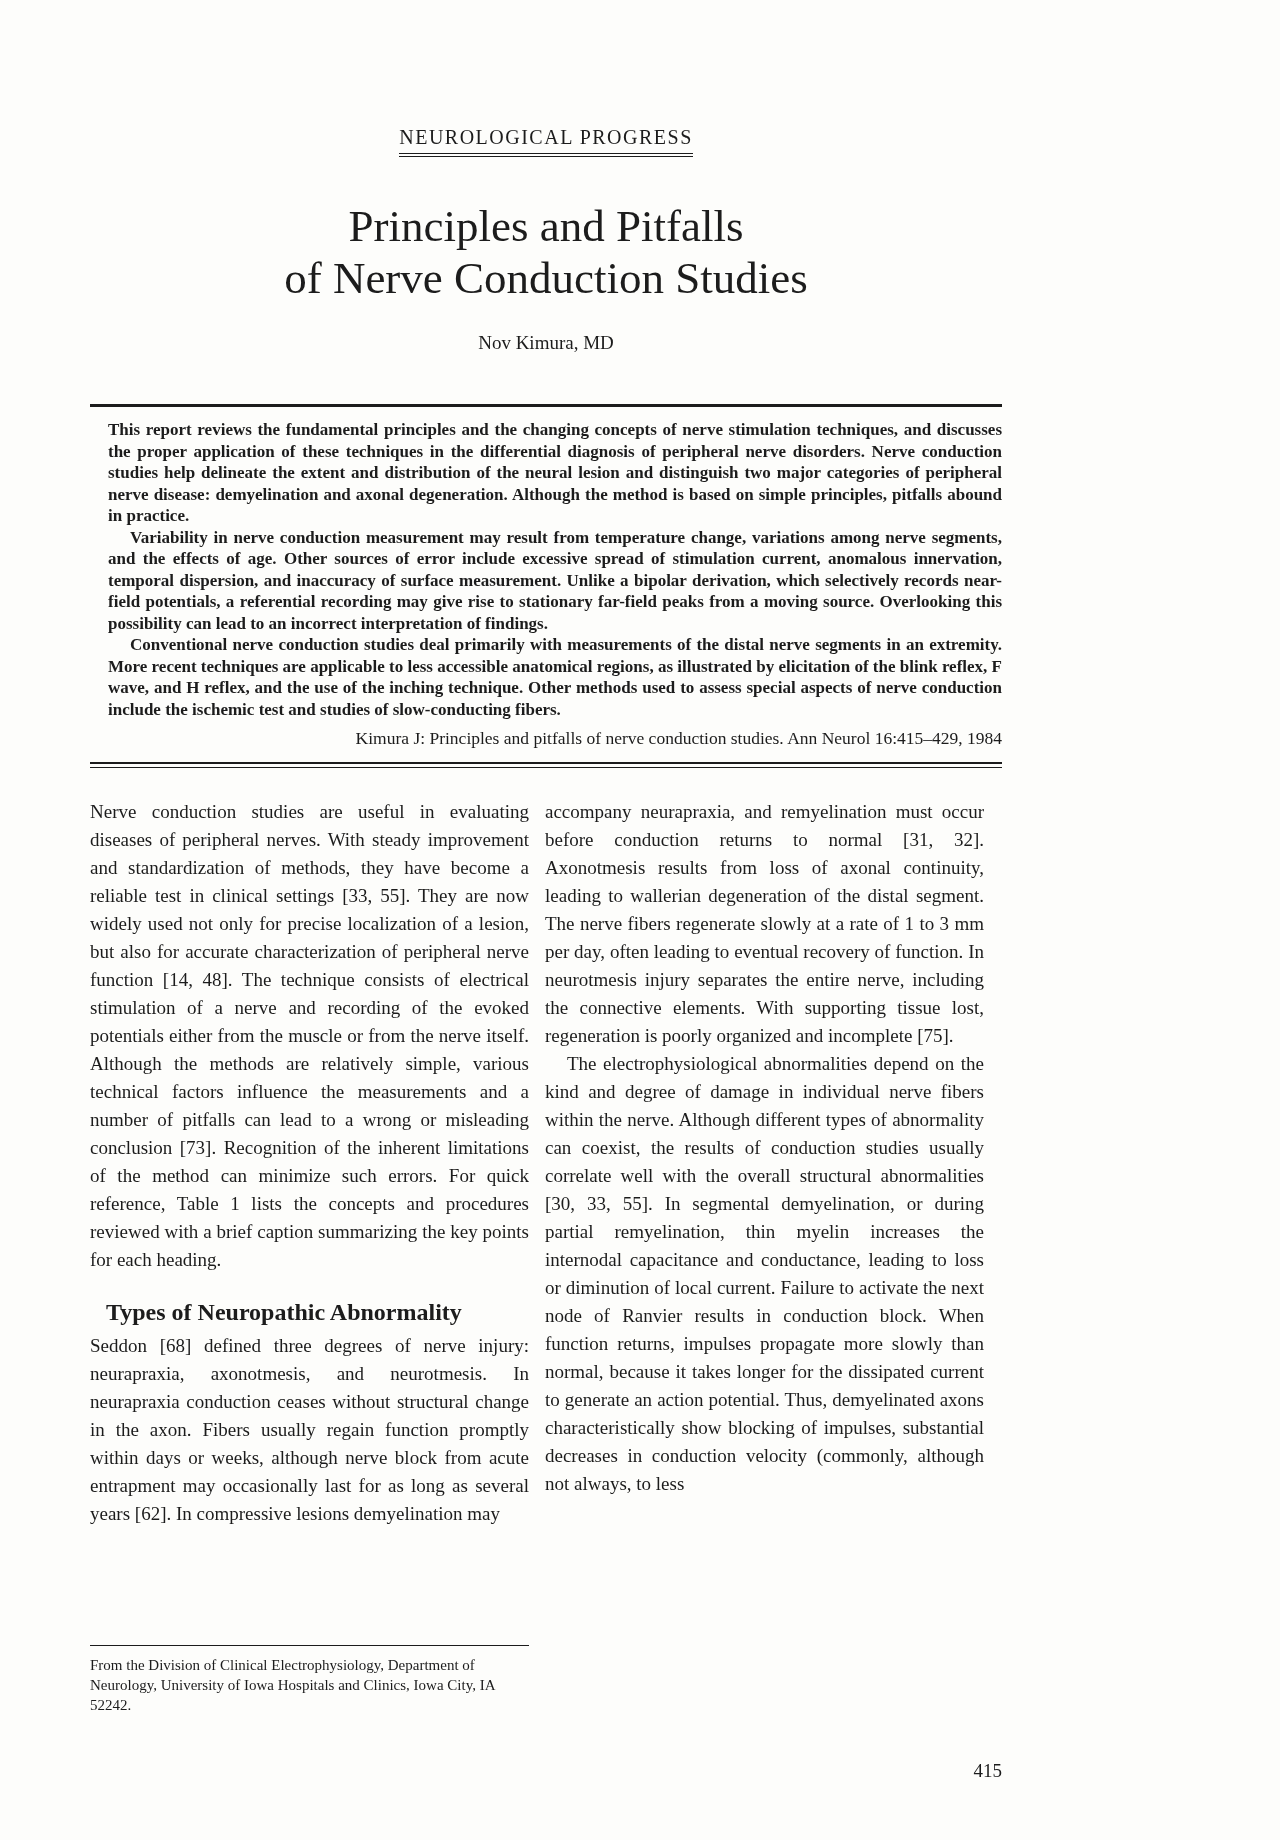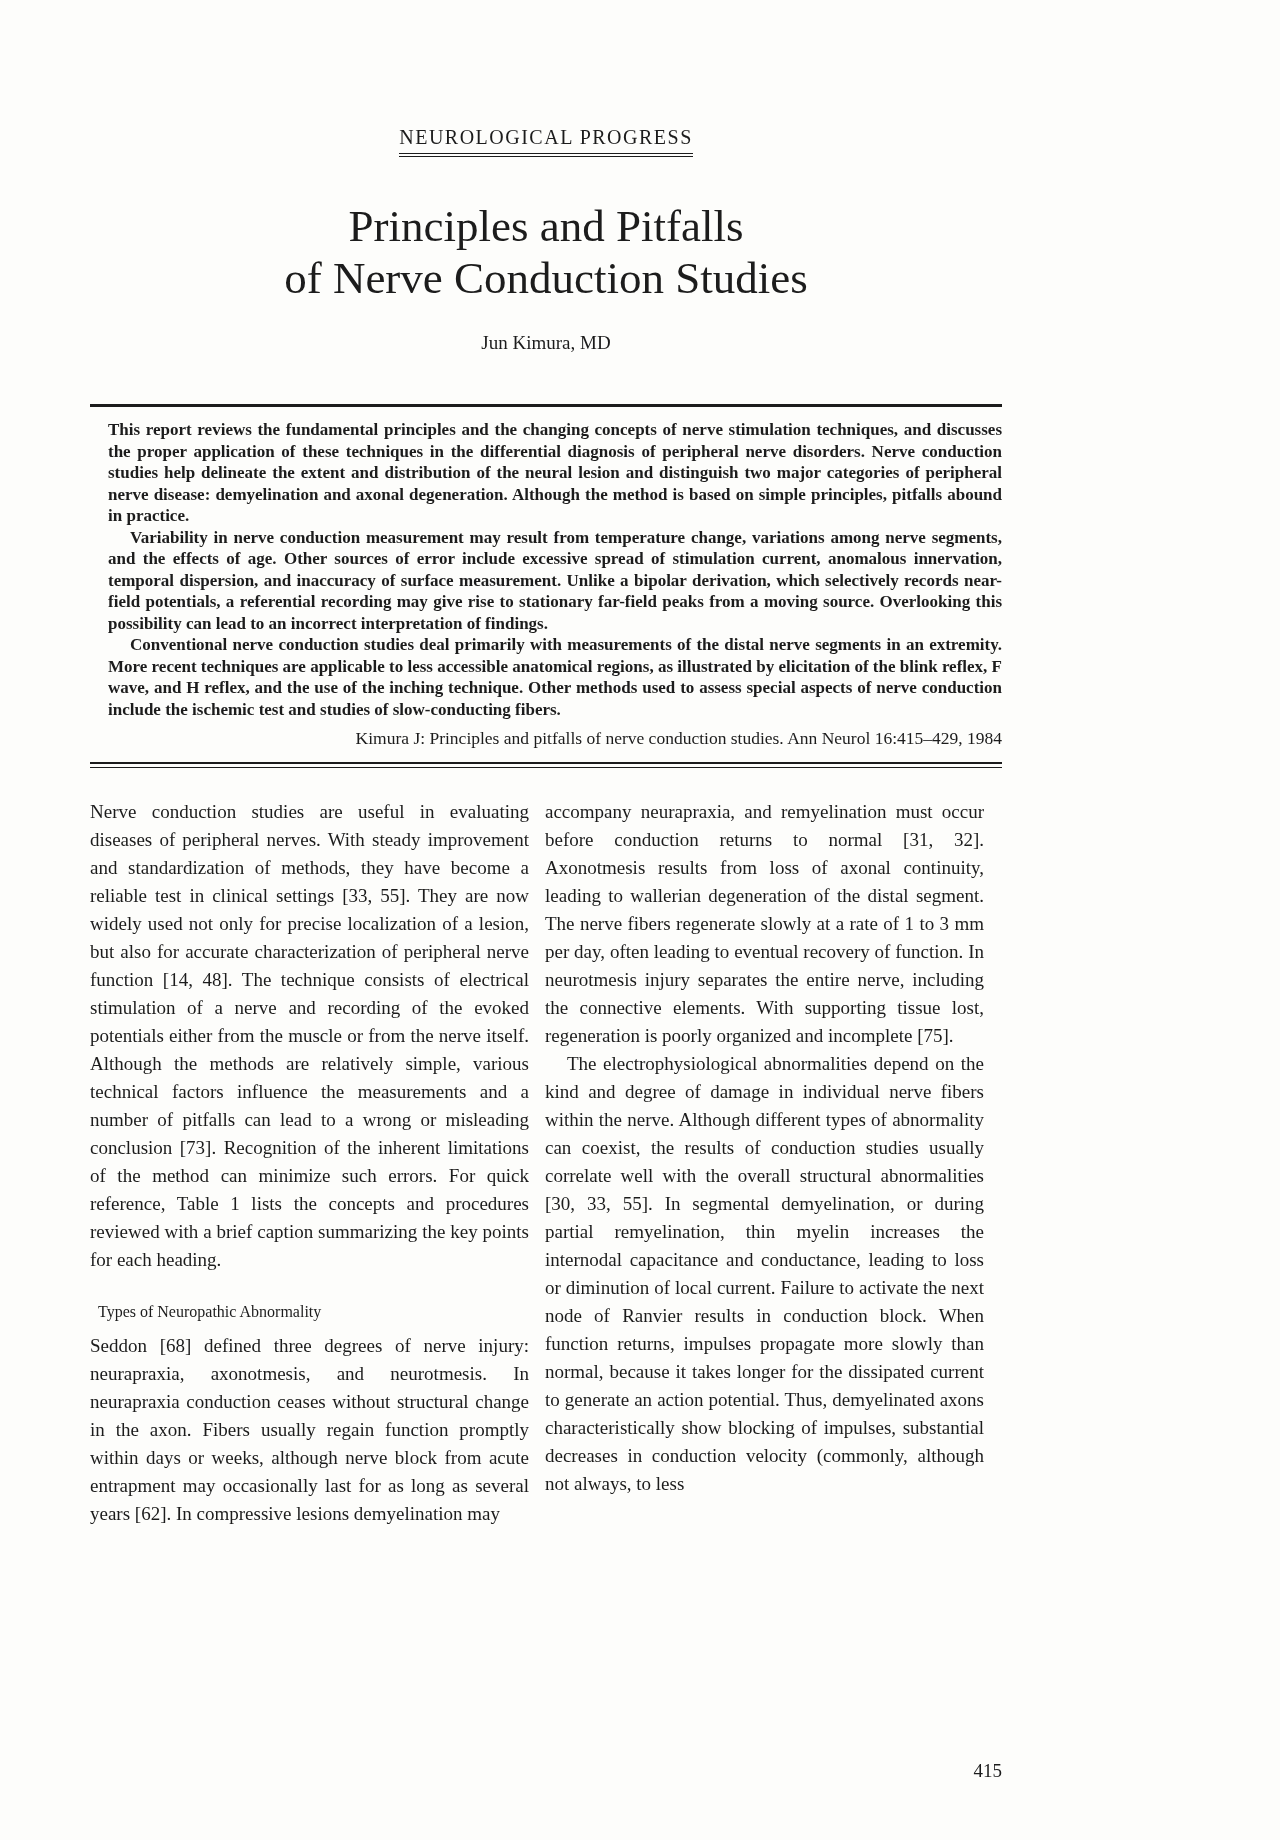--- a/index.html
+++ b/index.html
@@ -78,23 +78,23 @@
     gap: 16px;
     margin-top: 30px;
     font-size: 19px;
     line-height: 28px;
     text-align: justify;
   }
   .col { width: 439px; }
   .body-p { text-indent: 0; }
   .body-p.indent { text-indent: 22px; }
   .subhead {
-    font-size: 16px;
-    font-weight: 400;
-    margin: 24px 0 6px 8px;
+    font-size: 24px;
+    font-weight: 700;
+    margin: 24px 0 6px 16px;
     text-align: left;
   }
   .footnotes {
     position: absolute;
     left: 90px;
     top: 1645px;
     width: 912px;
     display: flex;
     gap: 34px;
     font-size: 15px;
@@ -124,21 +124,21 @@
 
     <div class="eyebrow-row">
       <span class="eyebrow">NEUROLOGICAL PROGRESS</span>
     </div>
 
     <h1 class="title">
       <span class="title-line">Principles and Pitfalls</span>
       <span class="title-line">of Nerve Conduction Studies</span>
     </h1>
 
-    <div class="author">Jun Kimura, MD</div>
+    <div class="author">Nov Kimura, MD</div>
 
     <div class="rule-top"></div>
 
     <div class="abstract">
       <p class="abs-p first">This report reviews the fundamental principles and the changing concepts of nerve stimulation techniques, and discusses the proper application of these techniques in the differential diagnosis of peripheral nerve disorders. Nerve conduction studies help delineate the extent and distribution of the neural lesion and distinguish two major categories of peripheral nerve disease: demyelination and axonal degeneration. Although the method is based on simple principles, pitfalls abound in practice.</p>
       <p class="abs-p">Variability in nerve conduction measurement may result from temperature change, variations among nerve segments, and the effects of age. Other sources of error include excessive spread of stimulation current, anomalous innervation, temporal dispersion, and inaccuracy of surface measurement. Unlike a bipolar derivation, which selectively records near-field potentials, a referential recording may give rise to stationary far-field peaks from a moving source. Overlooking this possibility can lead to an incorrect interpretation of findings.</p>
       <p class="abs-p">Conventional nerve conduction studies deal primarily with measurements of the distal nerve segments in an extremity. More recent techniques are applicable to less accessible anatomical regions, as illustrated by elicitation of the blink reflex, F wave, and H reflex, and the use of the inching technique. Other methods used to assess special aspects of nerve conduction include the ischemic test and studies of slow-conducting fibers.</p>
       <p class="citation">Kimura J: Principles and pitfalls of nerve conduction studies. Ann Neurol 16:415–429, 1984</p>
     </div>
 
@@ -152,16 +152,20 @@
       </div>
       <div class="col">
         <p class="body-p">accompany neurapraxia, and remyelination must occur before conduction returns to normal [31, 32]. Axonotmesis results from loss of axonal continuity, leading to wallerian degeneration of the distal segment. The nerve fibers regenerate slowly at a rate of 1 to 3 mm per day, often leading to eventual recovery of function. In neurotmesis injury separates the entire nerve, including the connective elements. With supporting tissue lost, regeneration is poorly organized and incomplete [75].</p>
         <p class="body-p indent">The electrophysiological abnormalities depend on the kind and degree of damage in individual nerve fibers within the nerve. Although different types of abnormality can coexist, the results of conduction studies usually correlate well with the overall structural abnormalities [30, 33, 55]. In segmental demyelination, or during partial remyelination, thin myelin increases the internodal capacitance and conductance, leading to loss or diminution of local current. Failure to activate the next node of Ranvier results in conduction block. When function returns, impulses propagate more slowly than normal, because it takes longer for the dissipated current to generate an action potential. Thus, demyelinated axons characteristically show blocking of impulses, substantial decreases in conduction velocity (commonly, although not always, to less</p>
       </div>
     </div>
 
   </div>
 
   <div class="footnotes">
+    <div class="fn-col">
+      <div class="fn-rule"></div>
+      <p class="fn-p">From the Division of Clinical Electrophysiology, Department of Neurology, University of Iowa Hospitals and Clinics, Iowa City, IA 52242.</p>
+    </div>
   </div>
 
   <div class="pageno">415</div>
 </div>
 
 </body></html>

